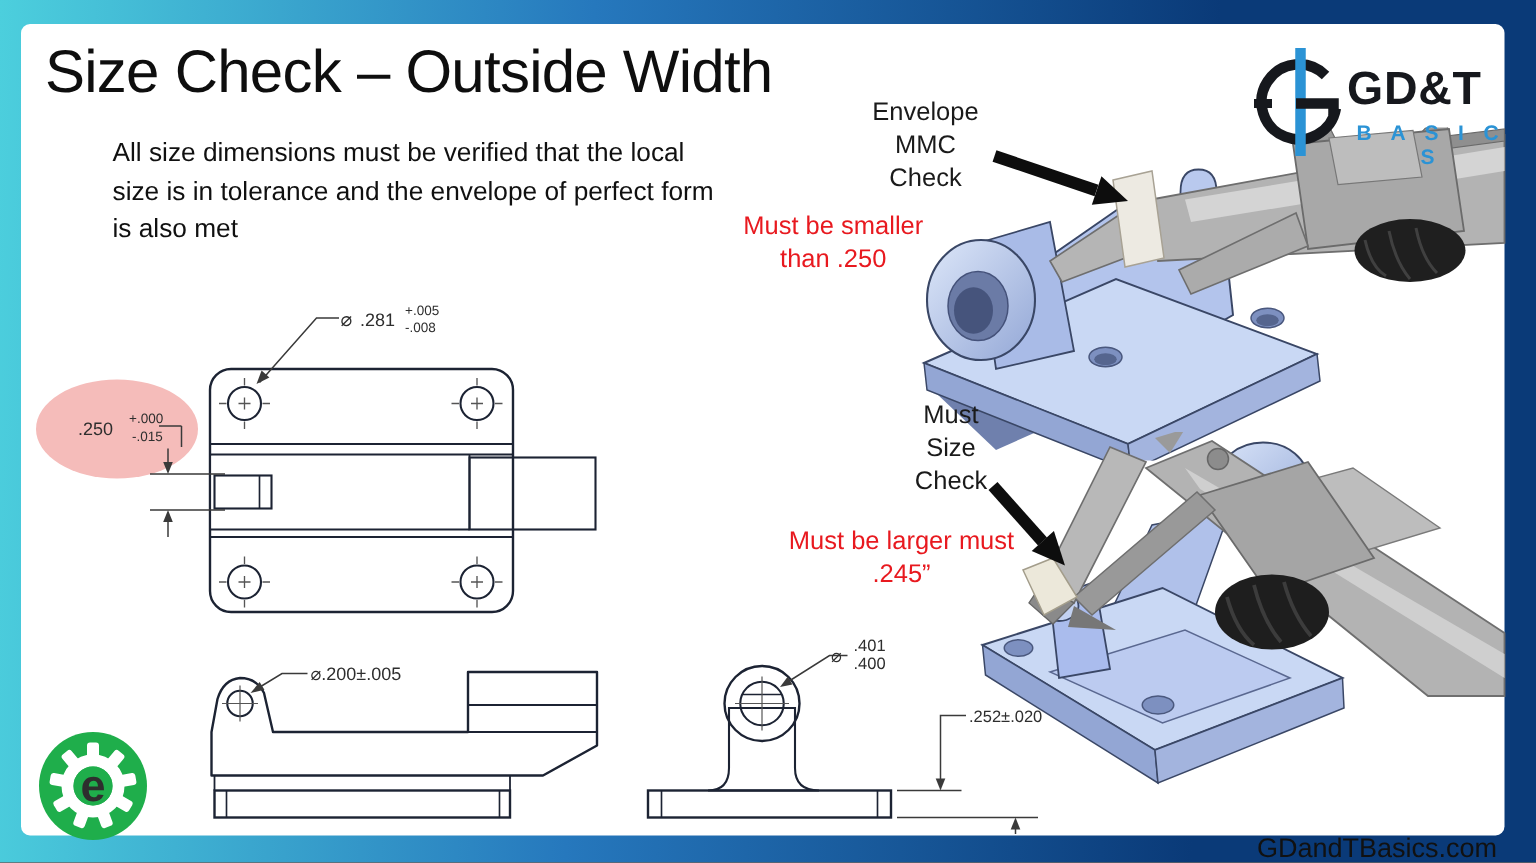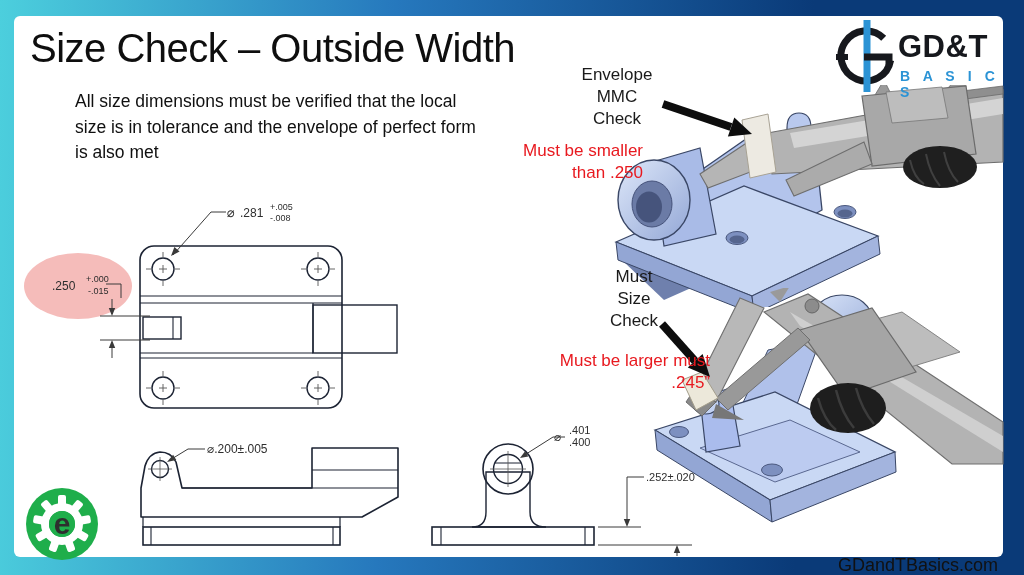--- a/index.html
+++ b/index.html
@@ -7,25 +7,25 @@
   #canvas{position:relative;width:1024px;height:575px;overflow:hidden;
     font-family:"Liberation Sans","DejaVu Sans",sans-serif;
     background:linear-gradient(92deg,var(--border_start) 0%,var(--border_mid) 38%,var(--border_end) 78%);}
   #slide{position:absolute;left:14px;top:16px;width:989px;height:541px;background:#fff;border-radius:6px;}
   .abs{position:absolute;}
   .title{left:30px;top:26px;font-size:40px;color:#0e0e0e;white-space:nowrap;letter-spacing:-.5px;}
   .body-text{left:75px;top:89px;width:402px;font-size:17.5px;line-height:1.47;color:#101010;}
   .ann{text-align:center;color:#1a1a1a;font-size:17px;line-height:22px;}
   .ann-mmc{left:552px;top:64px;width:130px;}
   .ann-local{left:569px;top:266px;width:130px;}
-  .note{text-align:right;color:var(--red);font-size:17px;line-height:21.5px;}
+  .note{text-align:center;color:var(--red);font-size:17px;line-height:21.5px;}
   .note-mmc{left:468px;top:140px;width:175px;}
   .note-local{left:492px;top:350px;width:218px;}
   .footer{right:26px;top:555px;font-size:18px;font-weight:normal;color:#111;}
-  .logo{left:836px;top:16px;width:172px;height:84px;}
+  .logo{left:836px;top:28px;width:172px;height:84px;text-align:center;}
   .logo-name{position:absolute;left:62px;top:13px;font-size:31px;font-weight:bold;color:#16181d;letter-spacing:.5px;}
   .logo-sub{position:absolute;left:64px;top:52px;font-size:14px;font-weight:bold;letter-spacing:4.6px;color:var(--logo_blue);}
   svg text{font-family:"Liberation Sans","DejaVu Sans",sans-serif;fill:#2e2e2e;}
   .dimline{stroke:#3a3a3a;stroke-width:1;fill:none;}
   .edge{stroke:var(--outline);fill:none;}
   .noptr{pointer-events:none;}
 </style>
 </head>
 <body>
 

